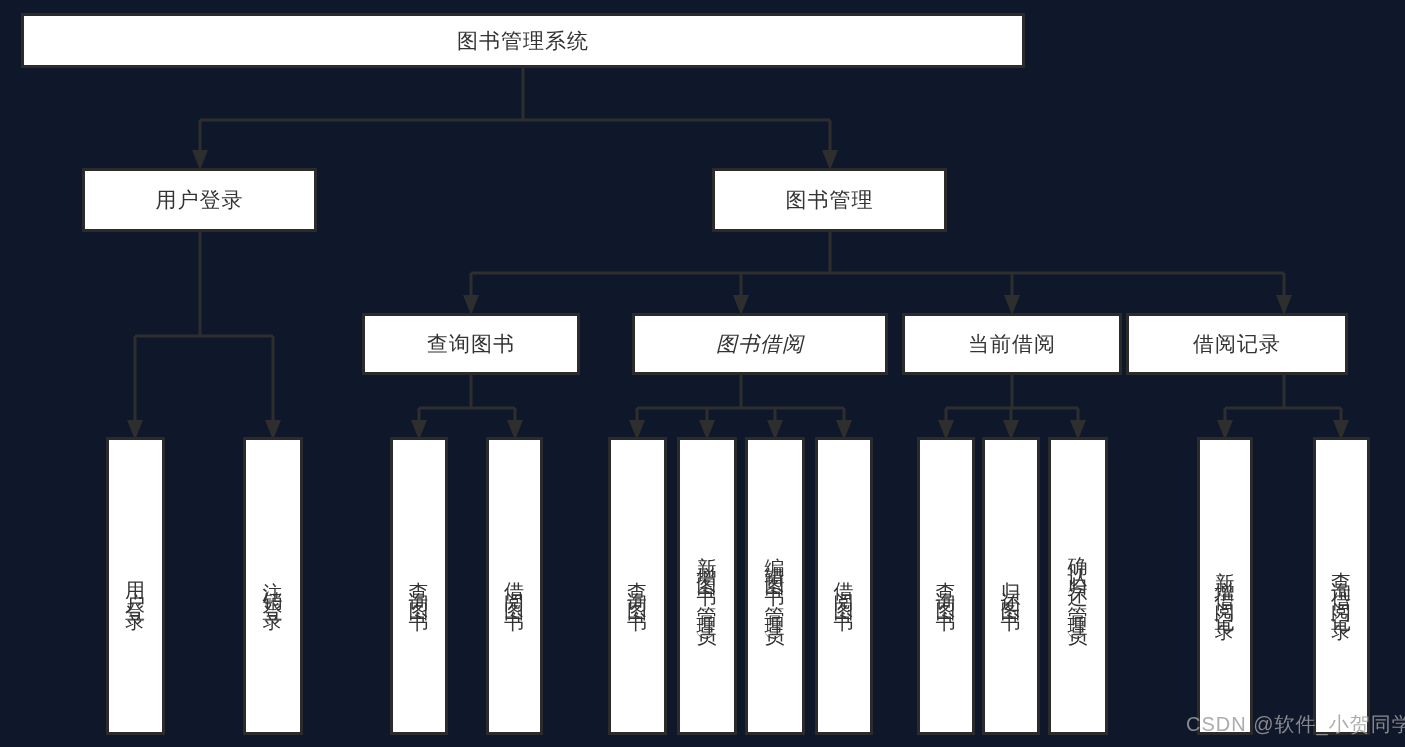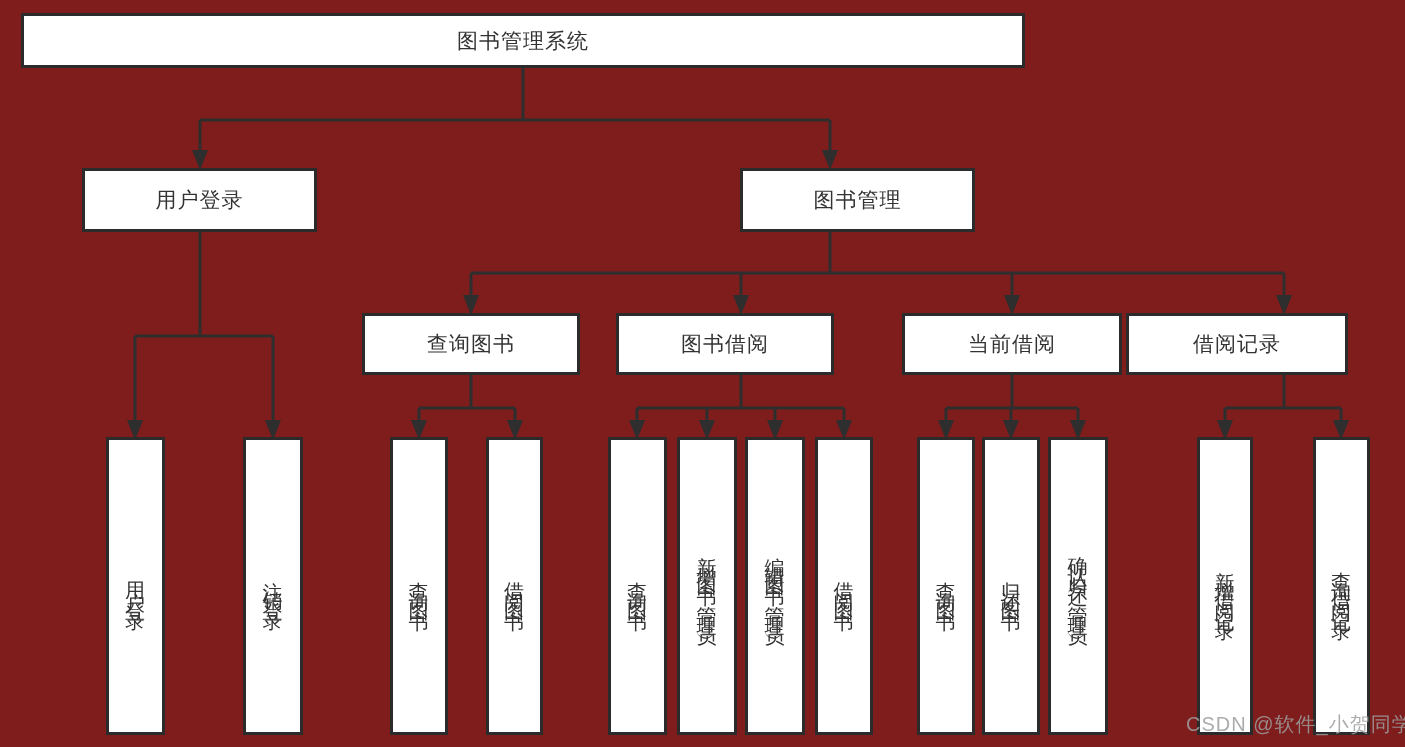--- a/index.html
+++ b/index.html
@@ -1,20 +1,20 @@
 <!DOCTYPE html>
 <html><head>
 <meta charset="utf-8">
 <style>
   html, body { margin: 0; padding: 0; background: #ffffff; }
   .stage {
     position: relative;
     width: 1405px;
     height: 747px;
-    background: #7f1d1d;
+    background: #0f172a;
     font-family: "Liberation Sans", sans-serif;
     color: #333333;
     overflow: hidden;
   }
   .connector-svg {
     position: absolute;
     left: 0; top: 0;
     z-index: 0;
   }
   .node {
@@ -84,28 +84,28 @@
     </g>
   </svg>
 
   <div class="node hbox" style="left:21px; top:13px; width:1004px; height:55px;">
     <span>图书管理系统</span>
   </div>
 
   <div class="node hbox" style="left:82px; top:168px; width:235px; height:64px;">
     <span>用户登录</span>
   </div>
-  <div class="node hbox" style="left:740px; top:168px; width:235px; height:64px;">
+  <div class="node hbox" style="left:712px; top:168px; width:235px; height:64px;">
     <span>图书管理</span>
   </div>
 
   <div class="node hbox" style="left:362px; top:313px; width:218px; height:62px;">
     <span>查询图书</span>
   </div>
-  <div class="node hbox" style="left:616px; top:313px; width:218px; height:62px;">
+  <div class="node hbox" style="left:632px; top:313px; width:256px; height:62px;font-style:italic;">
     <span>图书借阅</span>
   </div>
   <div class="node hbox" style="left:902px; top:313px; width:220px; height:62px;">
     <span>当前借阅</span>
   </div>
   <div class="node hbox" style="left:1126px; top:313px; width:222px; height:62px;">
     <span>借阅记录</span>
   </div>
 
   <div class="node vbox" style="left:106px; top:437px; width:59px; height:298px;">

